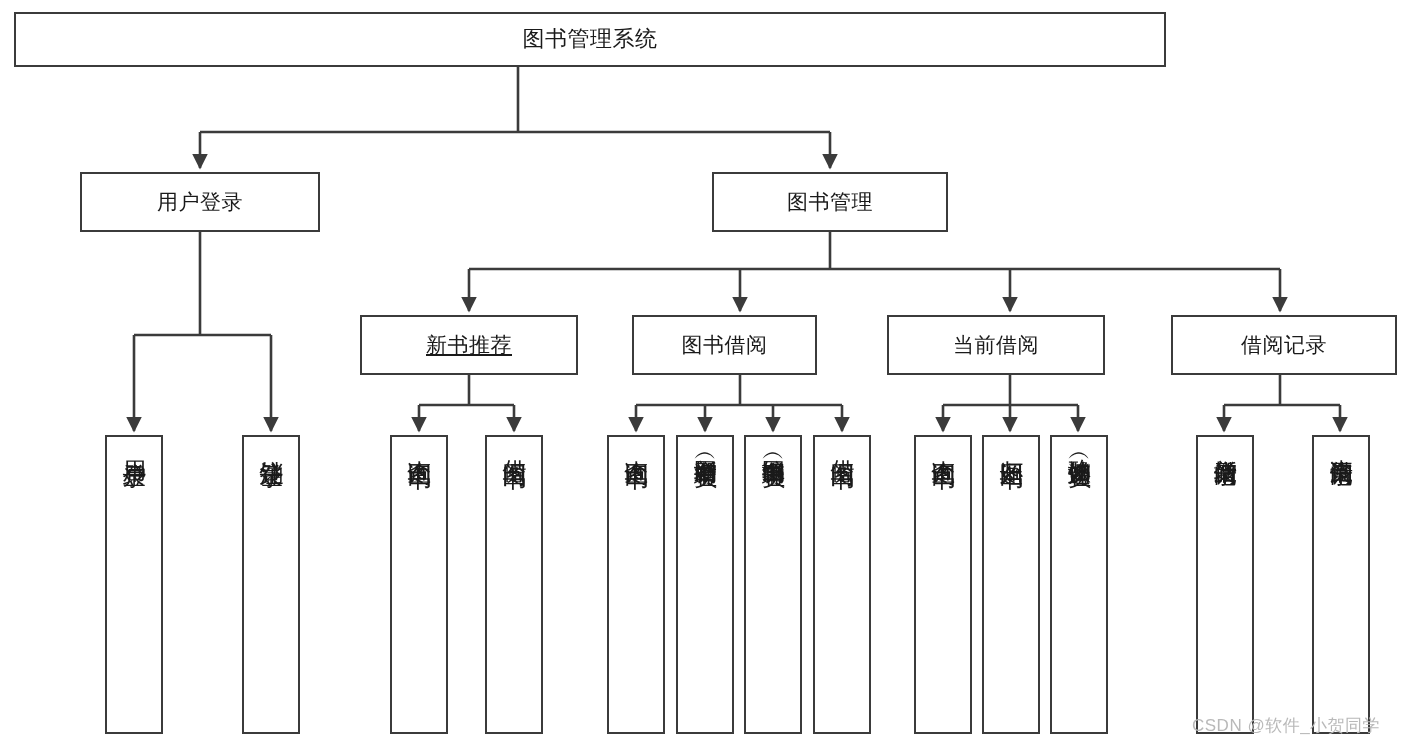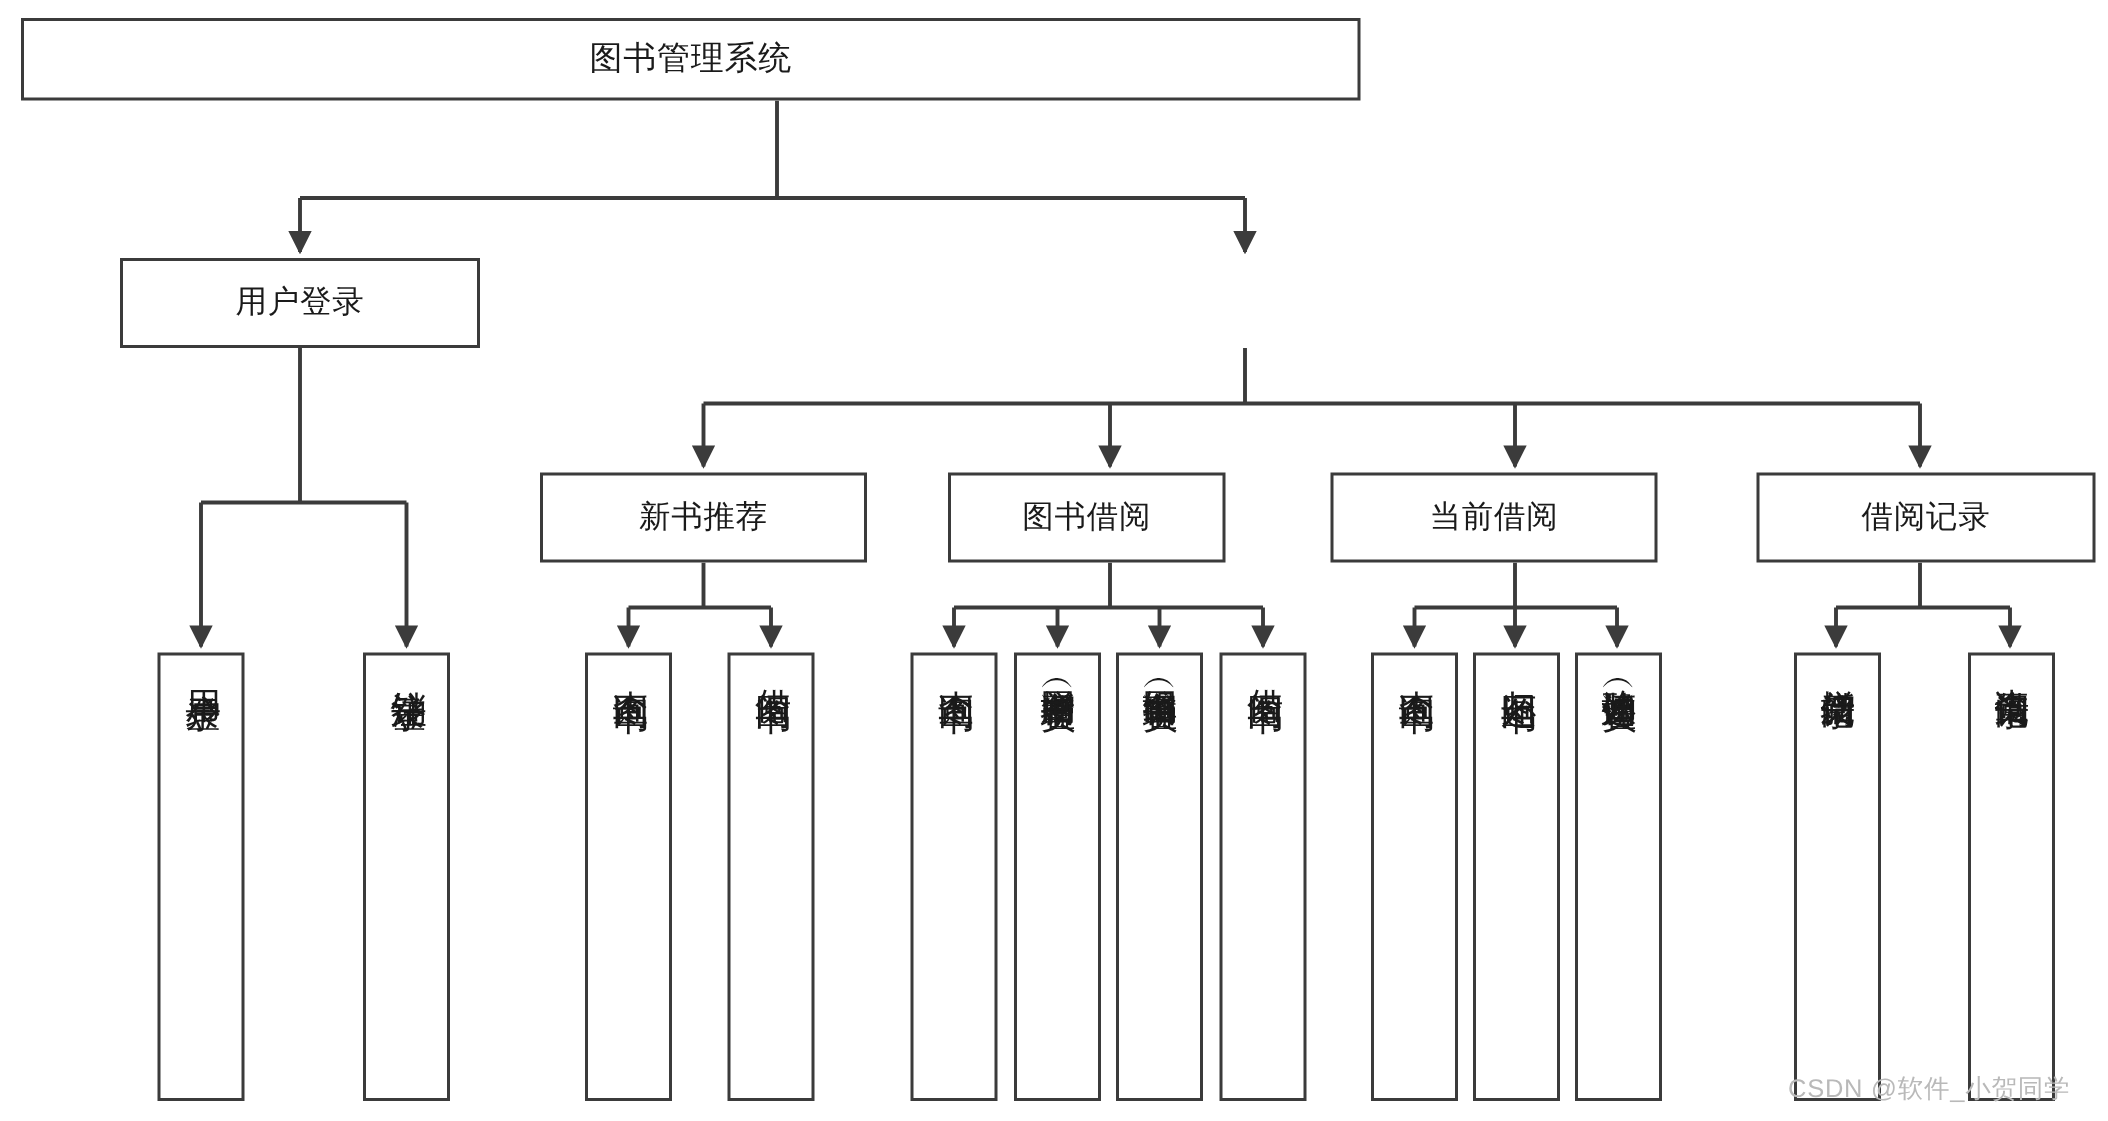--- a/index.html
+++ b/index.html
@@ -124,29 +124,32 @@
       <path d="M 1010 405 L 1010 431" marker-end="url(#arrow)"></path>
       <path d="M 1078 405 L 1078 431" marker-end="url(#arrow)"></path>
 
       <path d="M 1280 375 L 1280 405"></path>
       <path d="M 1224 405 L 1340 405"></path>
       <path d="M 1224 405 L 1224 431" marker-end="url(#arrow)"></path>
       <path d="M 1340 405 L 1340 431" marker-end="url(#arrow)"></path>
     </g>
   </svg>
 
-  <div class="node h root" style="left:14px; top:12px; width:893px; height:55px;">
+  <div class="node h root" style="left:14px; top:12px; width:1152px; height:55px;">
     <span class="lbl">图书管理系统</span>
   </div>
 
   <div class="node h" style="left:80px; top:172px; width:240px; height:60px;">
     <span class="lbl">用户登录</span>
   </div>
-
-  <div class="node h" style="left:360px; top:315px; width:218px; height:60px;">
+  <div class="node h" style="left:712px; top:172px; width:236px; height:60px;">
+    <span class="lbl">图书管理</span>
+  </div>
+
+  <div class="node h" style="left:360px; top:315px; width:218px; height:60px;text-decoration:underline;">
     <span class="lbl">新书推荐</span>
   </div>
   <div class="node h" style="left:632px; top:315px; width:185px; height:60px;">
     <span class="lbl">图书借阅</span>
   </div>
   <div class="node h" style="left:887px; top:315px; width:218px; height:60px;">
     <span class="lbl">当前借阅</span>
   </div>
   <div class="node h" style="left:1171px; top:315px; width:226px; height:60px;">
     <span class="lbl">借阅记录</span>

